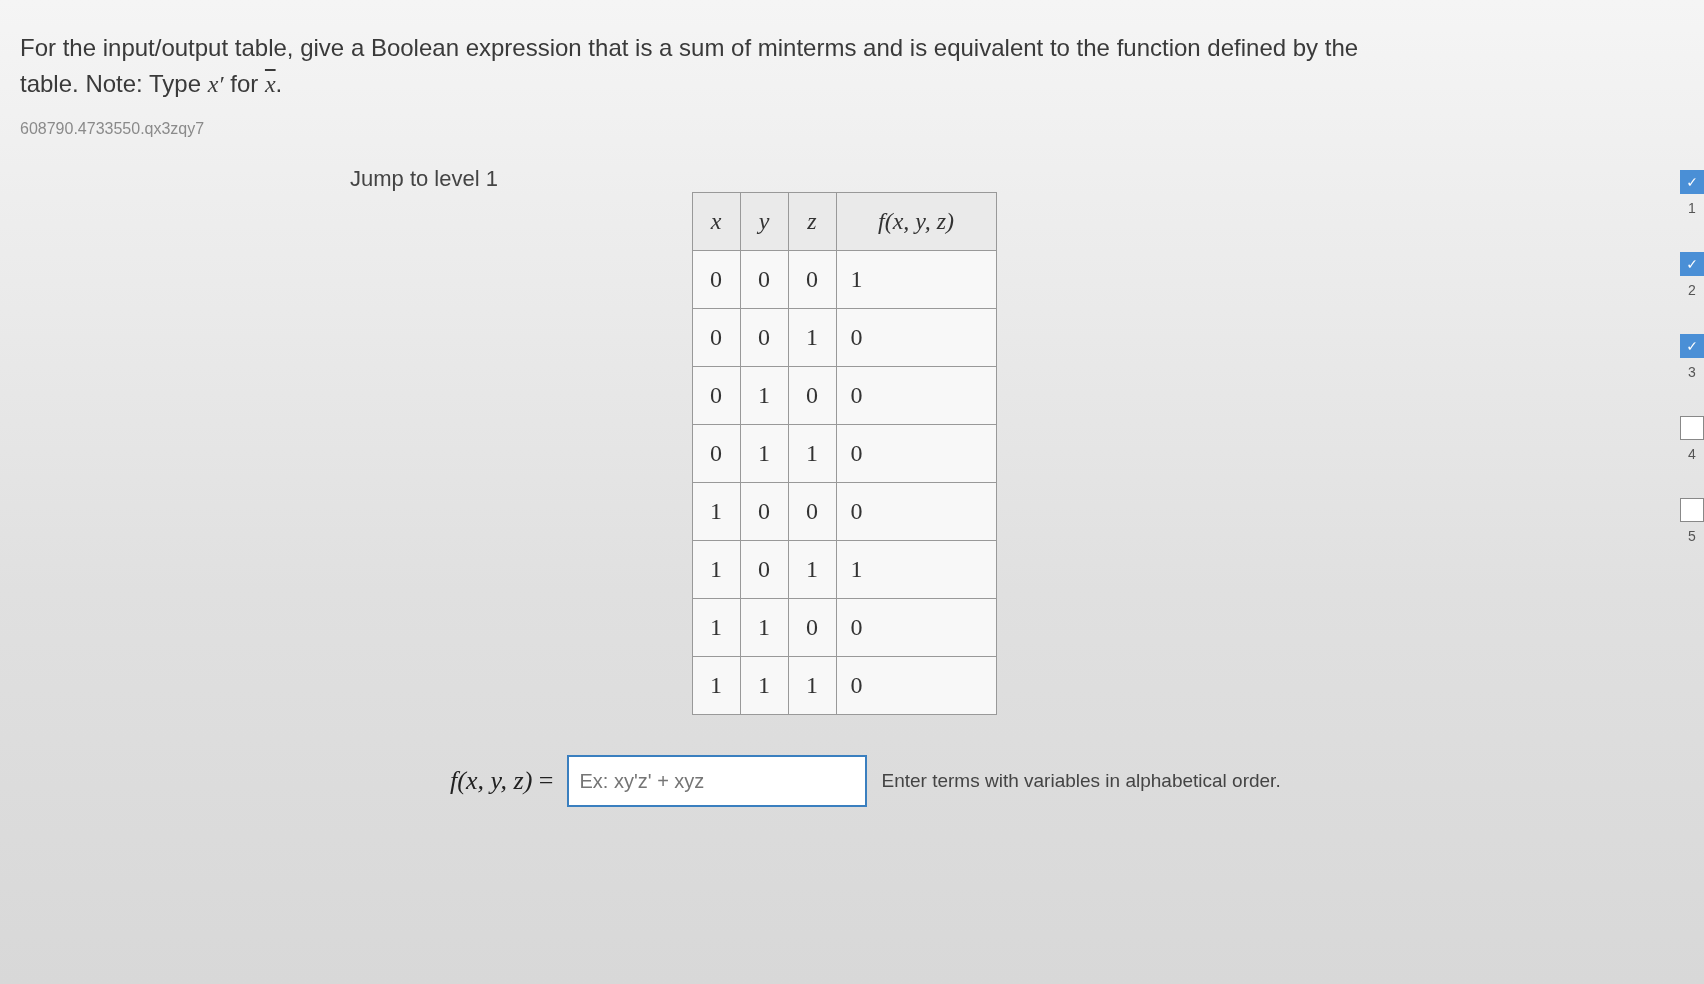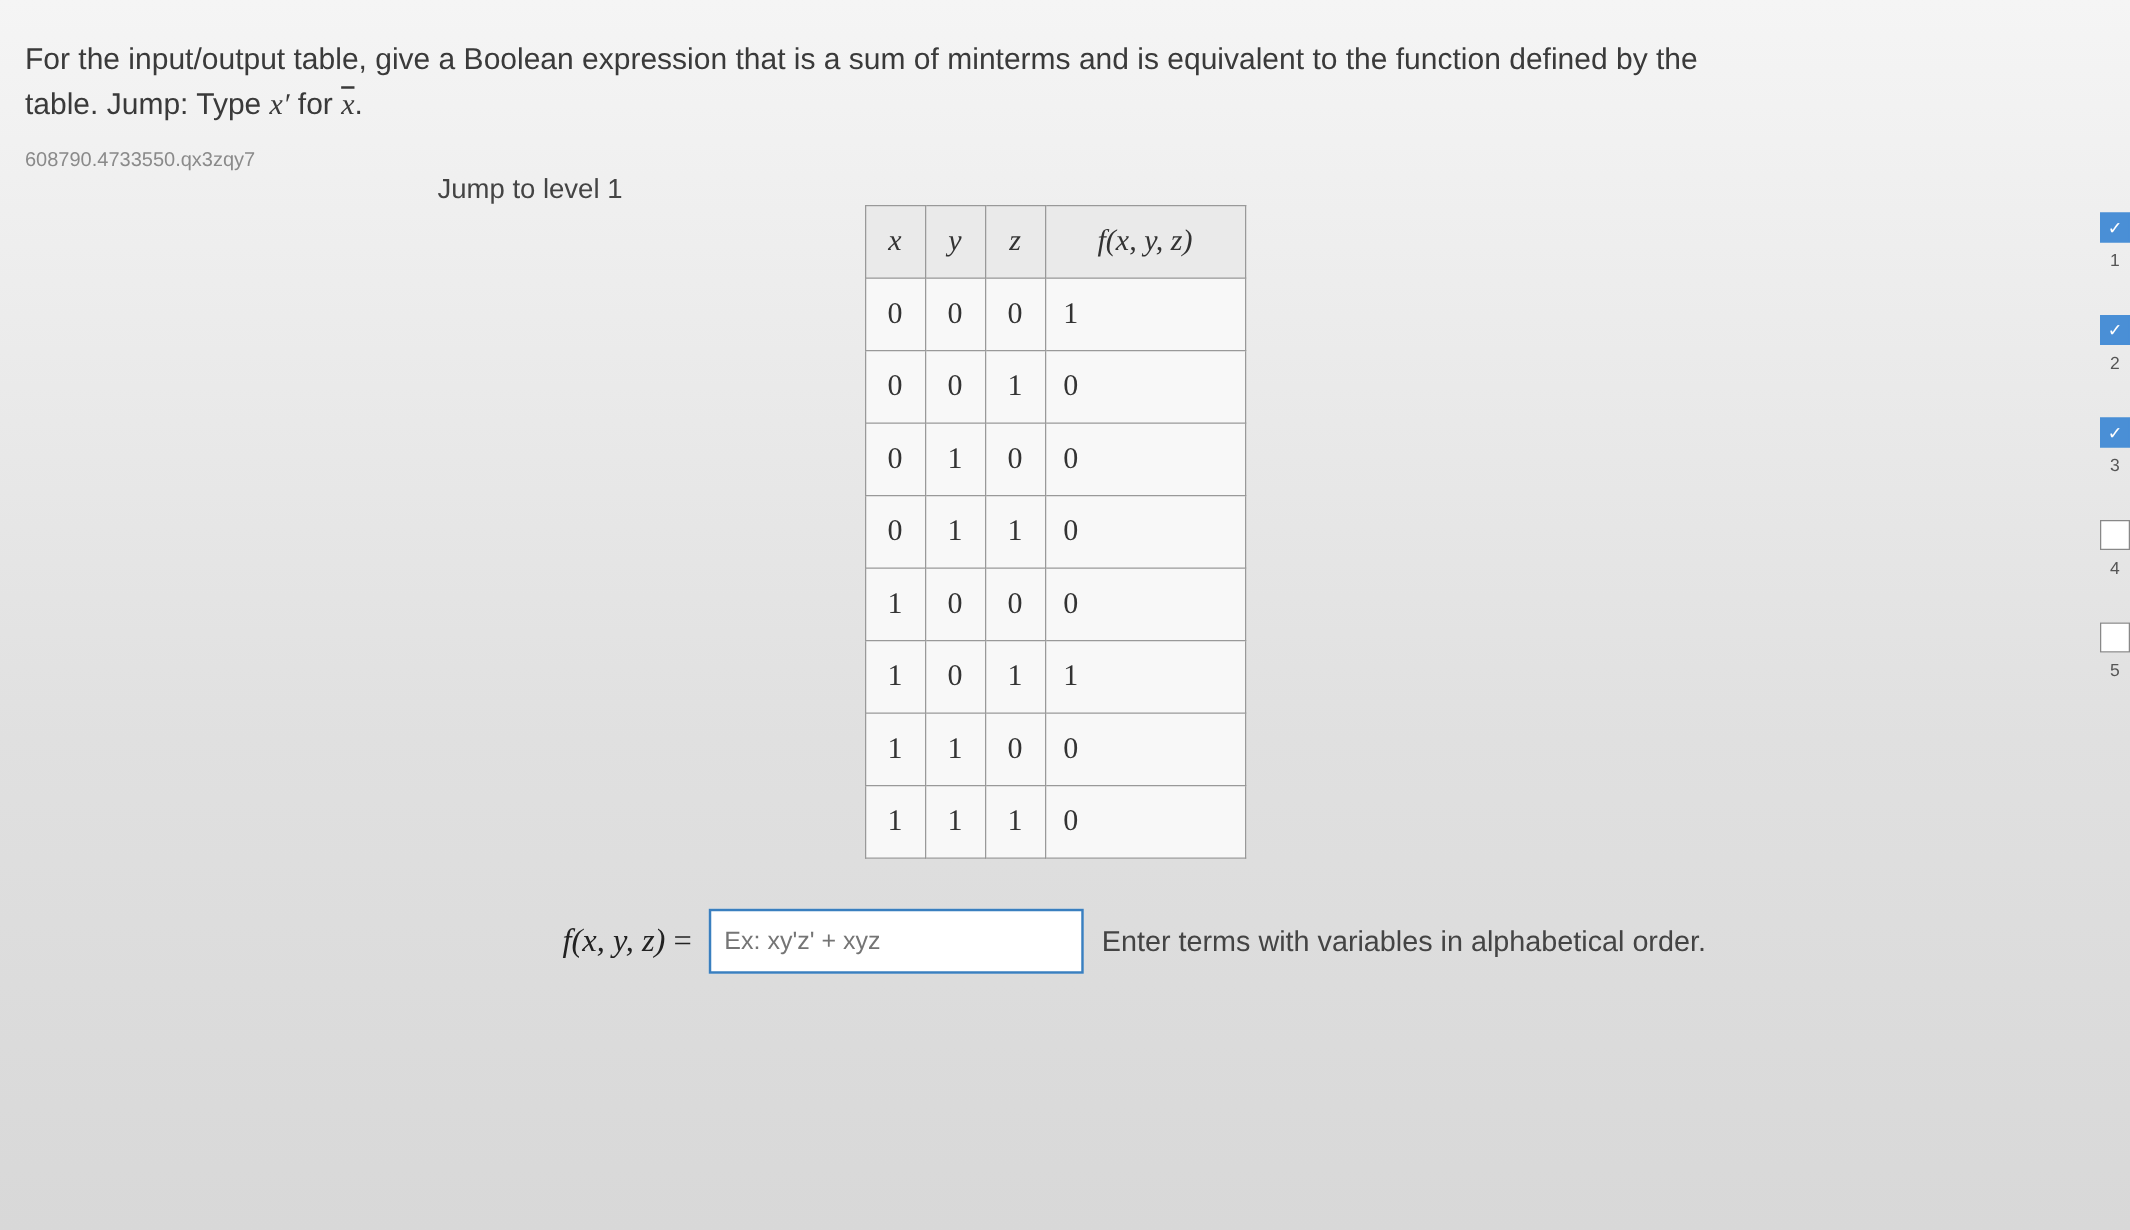--- a/index.html
+++ b/index.html
@@ -23,20 +23,21 @@
     color: #3a3a3a;
     line-height: 1.5;
     margin-bottom: 18px;
     max-width: 1600px;
   }
   .math-it { font-style: italic; font-family: 'Times New Roman', serif; }
   .overline { text-decoration: overline; }
   .problem-id {
     font-size: 16px;
     color: #8a8a8a;
+    margin-bottom: 28px;
   }
   .jump-level {
     font-size: 22px;
     color: #444;
     margin-left: 330px;
   }
   .truth-table-wrap {
     display: flex;
     justify-content: center;
     margin-bottom: 40px;
@@ -86,21 +87,21 @@
     width: 300px;
     height: 52px;
     font-size: 20px;
     padding: 4px 10px;
     border: 2px solid #3a7fbf;
     background: #fff;
     color: #888;
     font-family: Arial, sans-serif;
   }
   .hint-text {
-    font-size: 23px;
+    font-size: 19px;
     color: #444;
   }
   
   .progress-rail {
     position: absolute;
     right: 0;
     top: 170px;
     width: 30px;
     display: flex;
     flex-direction: column;
@@ -134,21 +135,21 @@
   }
   .checkmark::before { content: "✓"; }
 </style>
 </head>
 <body>
 
 <div class="content-area">
 
   <div class="question-text">
     <span>For the input/output table, give a Boolean expression that is a sum of minterms and is equivalent to the function defined by the</span><br>
-    <span>table. Jump: Type </span><span class="math-it">x′</span><span> for </span><span class="math-it overline">x</span><span>.</span>
+    <span>table. Note: Type </span><span class="math-it">x′</span><span> for </span><span class="math-it overline">x</span><span>.</span>
   </div>
 
   <div class="problem-id">608790.4733550.qx3zqy7</div>
 
   <div class="jump-level">Jump to level 1</div>
 
   <div class="truth-table-wrap">
     <table class="truth-table">
       <thead>
         <tr>

